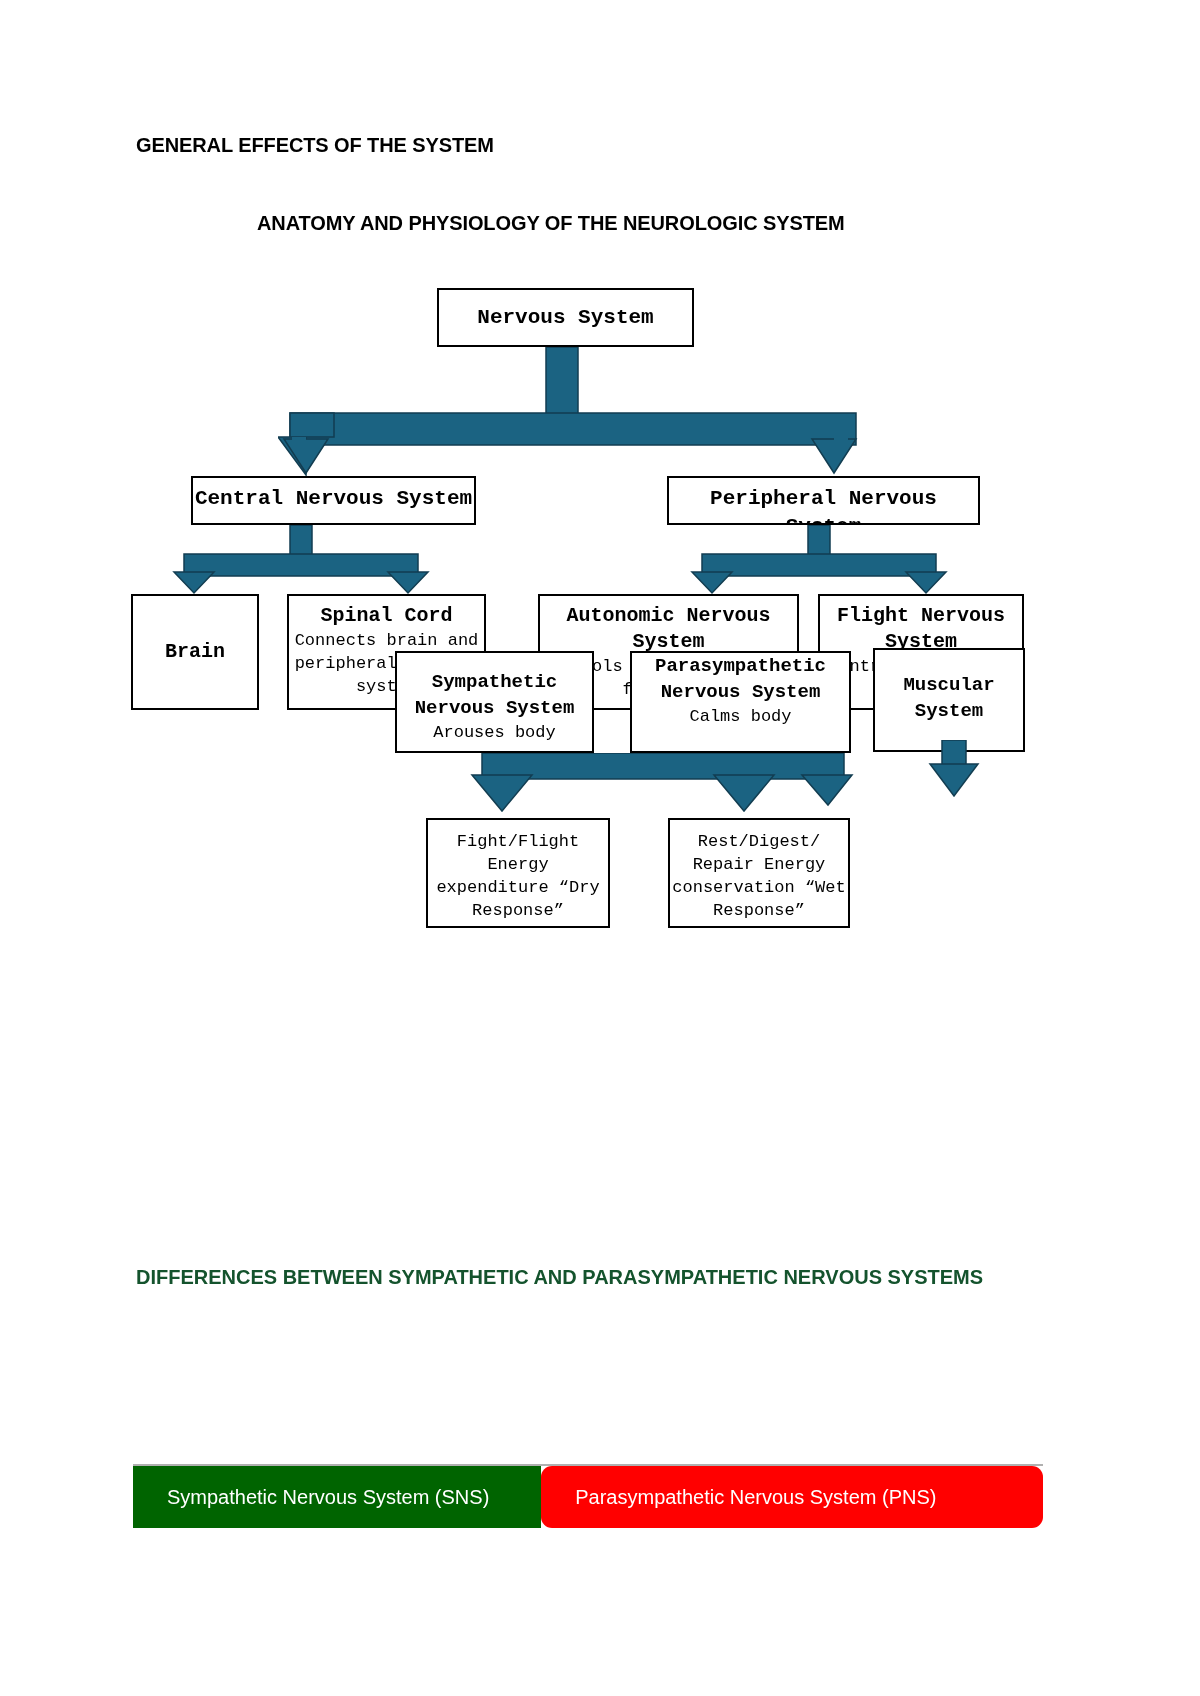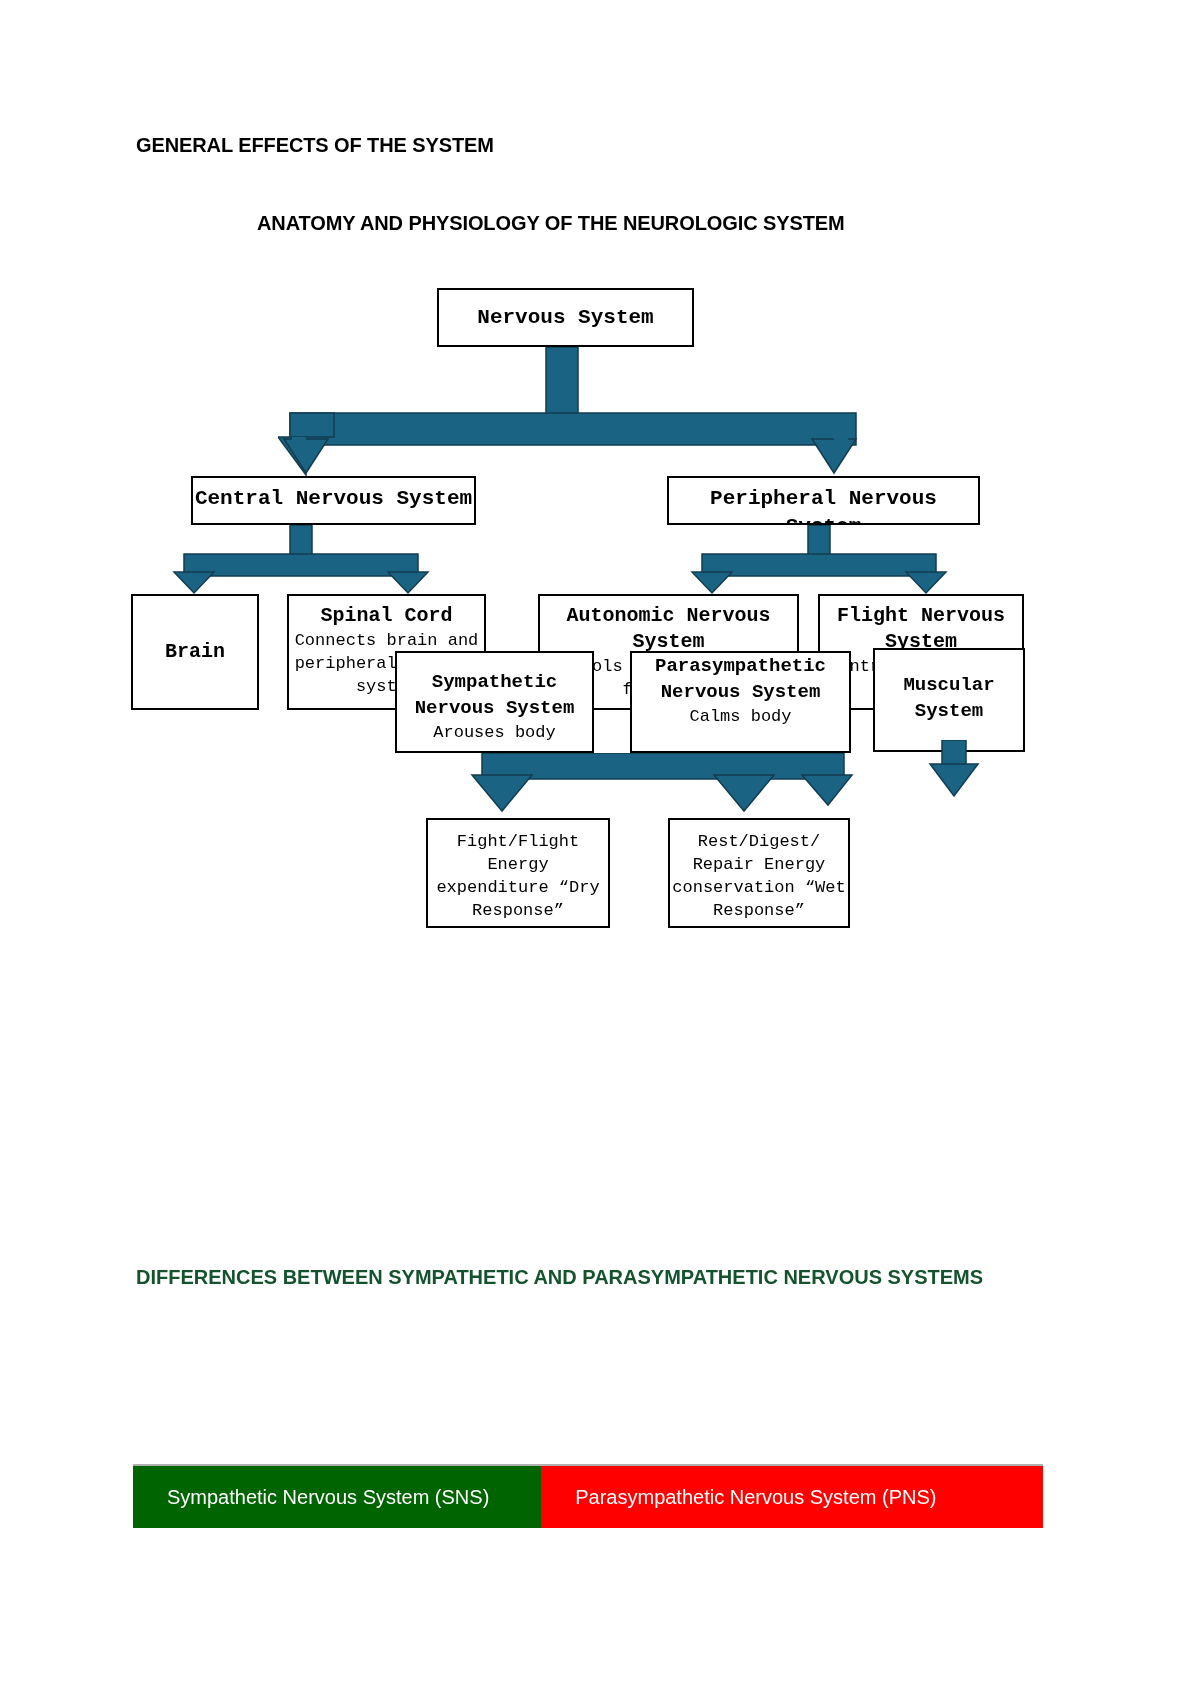--- a/index.html
+++ b/index.html
@@ -41,21 +41,21 @@
   .arw{position:absolute;}
   .arw svg{display:block;}
 
   
   #cmp-table{position:absolute;left:133px;top:1464px;width:910px;height:62px;
              display:flex;border-top:2px solid #b0b0b0;}
   .cmp-cell{box-sizing:border-box;display:flex;align-items:center;
             padding-left:34px;color:#ffffff;font-size:20px;font-weight:400;
             white-space:nowrap;overflow:hidden;}
   #cmp-sns{width:410px;background:#006400;}
-  #cmp-pns{width:504px;background:#ff0000;}
+  #cmp-pns{width:504px;background:#ff0000;border-radius:11px;}
 </style>
 </head>
 <body>
 
 <div class="page">
 
   <div class="hdg" id="h-general">GENERAL EFFECTS OF THE SYSTEM</div>
 
   <div class="hdg" id="h-anatomy">ANATOMY AND PHYSIOLOGY OF THE NEUROLOGIC SYSTEM</div>
 

